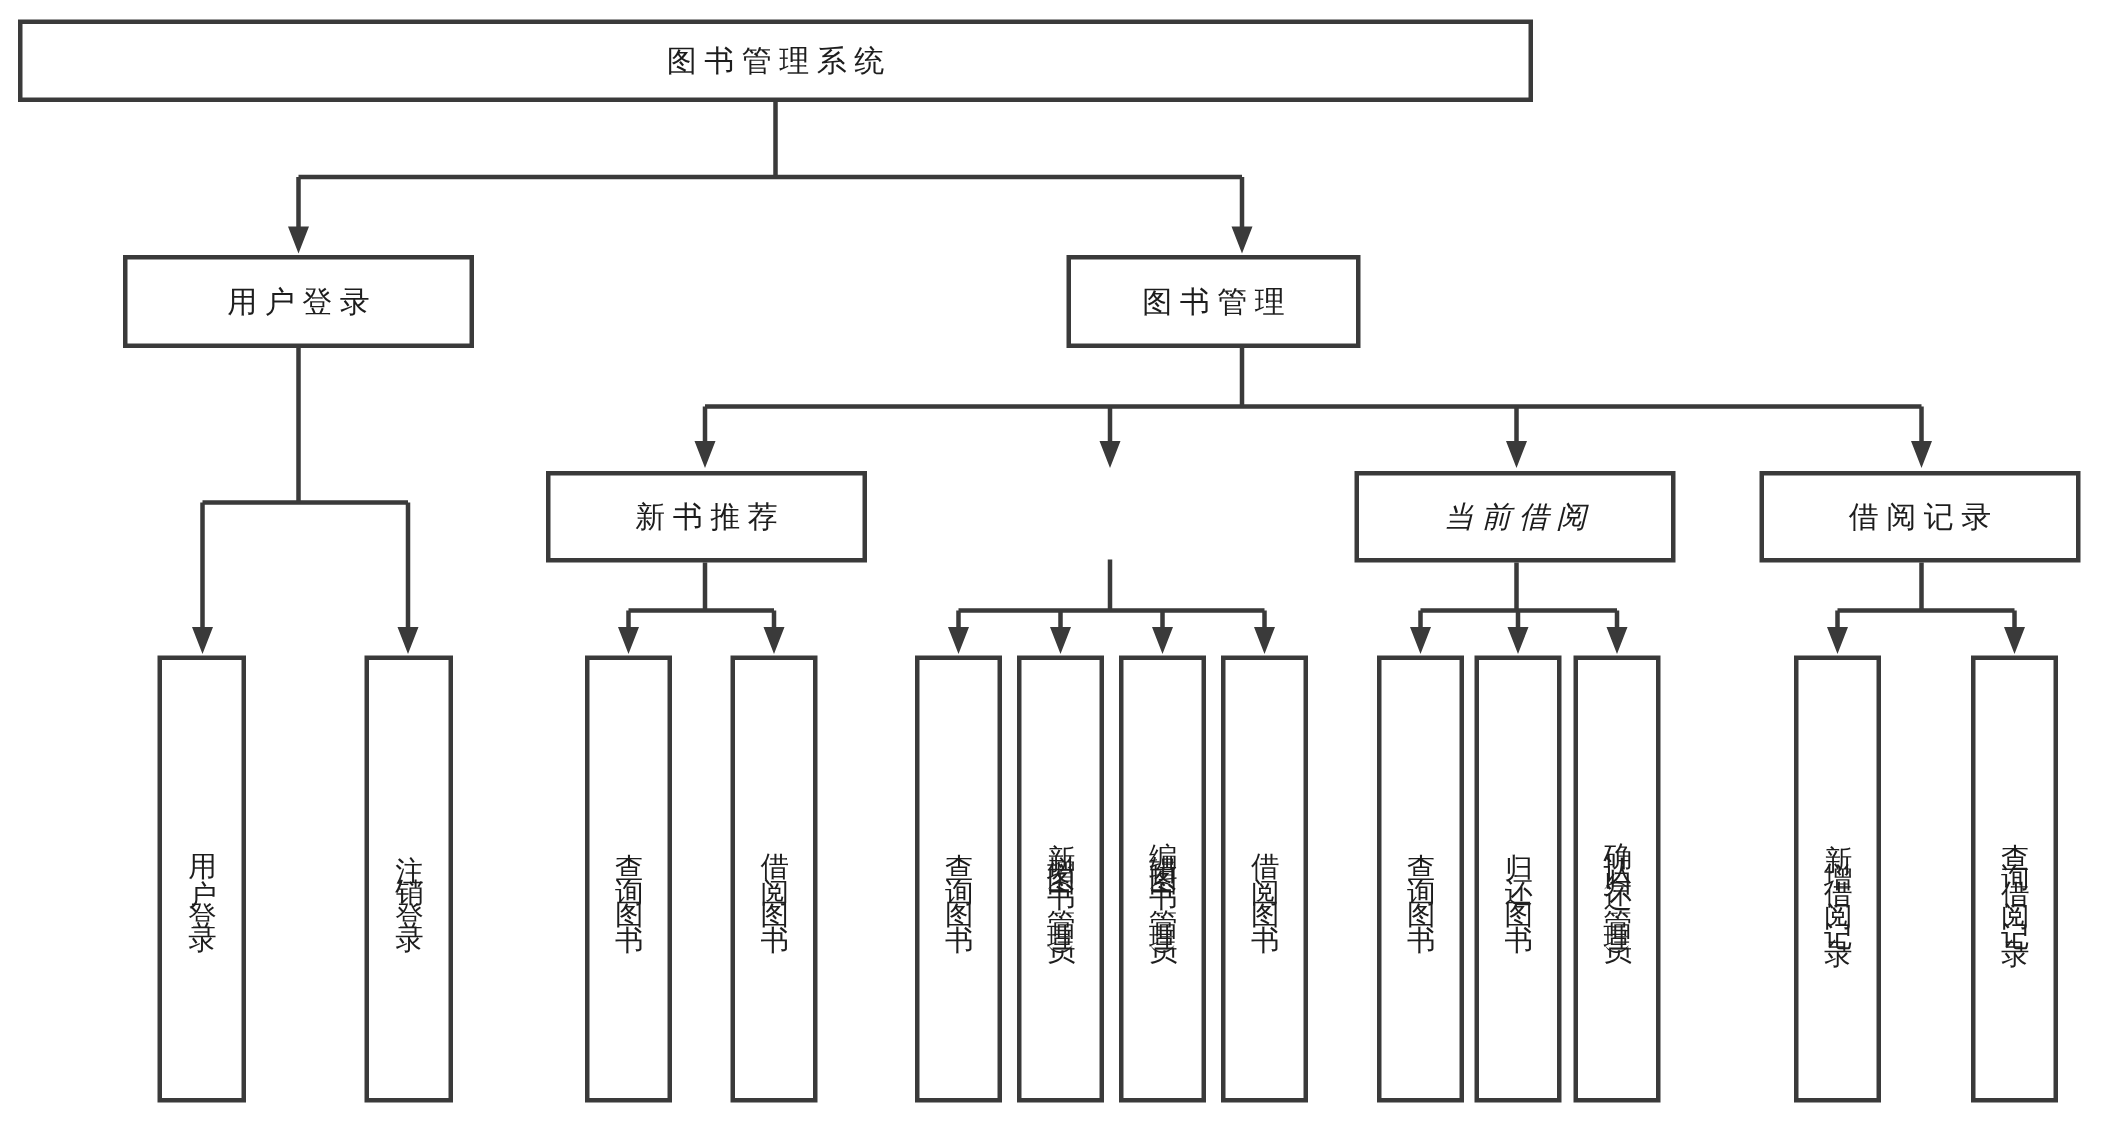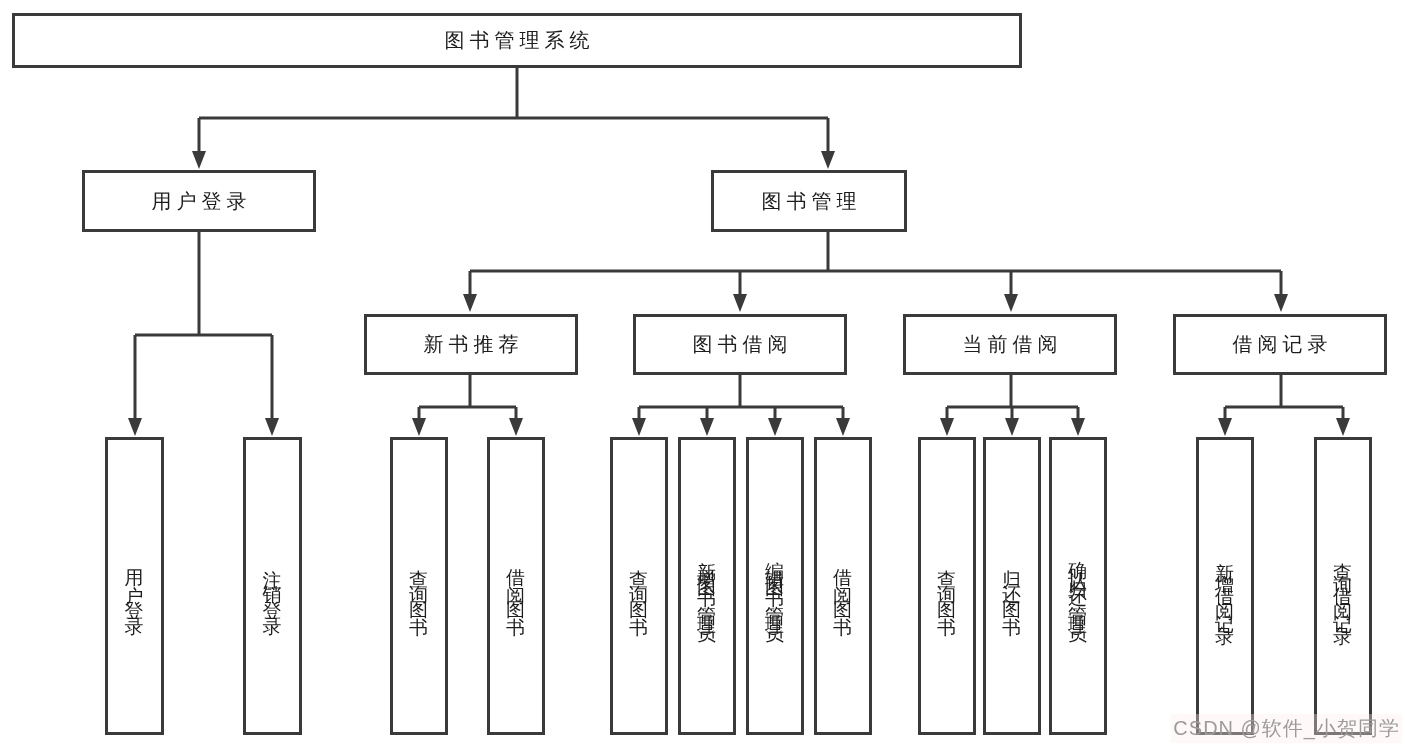--- a/index.html
+++ b/index.html
@@ -91,22 +91,21 @@
              M1071 418 L1085 418 L1078 436 Z
              M1218 418 L1232 418 L1225 436 Z  M1336 418 L1350 418 L1343 436 Z"></path>
   </svg>
 
   <div class="hbox" style="left:12px; top:13px; width:1010px; height:55px;">图书管理系统</div>
 
   <div class="hbox" style="left:82px; top:170px; width:234px; height:62px;">用户登录</div>
   <div class="hbox" style="left:711px; top:170px; width:196px; height:62px;">图书管理</div>
 
   <div class="hbox" style="left:364px; top:314px; width:214px; height:61px;">新书推荐</div>
-  <div class="hbox" style="left:633px; top:314px; width:214px; height:61px;">图书借阅</div>
-  <div class="hbox" style="left:903px; top:314px; width:214px; height:61px;">当前借阅</div>
+  <div class="hbox" style="left:903px; top:314px; width:214px; height:61px;font-style:italic;">当前借阅</div>
   <div class="hbox" style="left:1173px; top:314px; width:214px; height:61px;text-align:center;">借阅记录</div>
 
   <div class="vbox s4" style="left:105px; top:437px; width:59px; height:298px;">
     <span>用户登录</span>
   </div>
   <div class="vbox s4" style="left:243px; top:437px; width:59px; height:298px;">
     <span>注销登录</span>
   </div>
 
   <div class="vbox s4" style="left:390px; top:437px; width:58px; height:298px;">
@@ -139,15 +138,14 @@
     <span>确认归还（管理员）</span>
   </div>
 
   <div class="vbox s6" style="left:1196px; top:437px; width:58px; height:298px;">
     <span>新增借阅记录</span>
   </div>
   <div class="vbox s6" style="left:1314px; top:437px; width:58px; height:298px;">
     <span>查询借阅记录</span>
   </div>
 
-  <div class="watermark">CSDN @软件_小贺同学</div>
 
 </div>
 
 </body></html>

